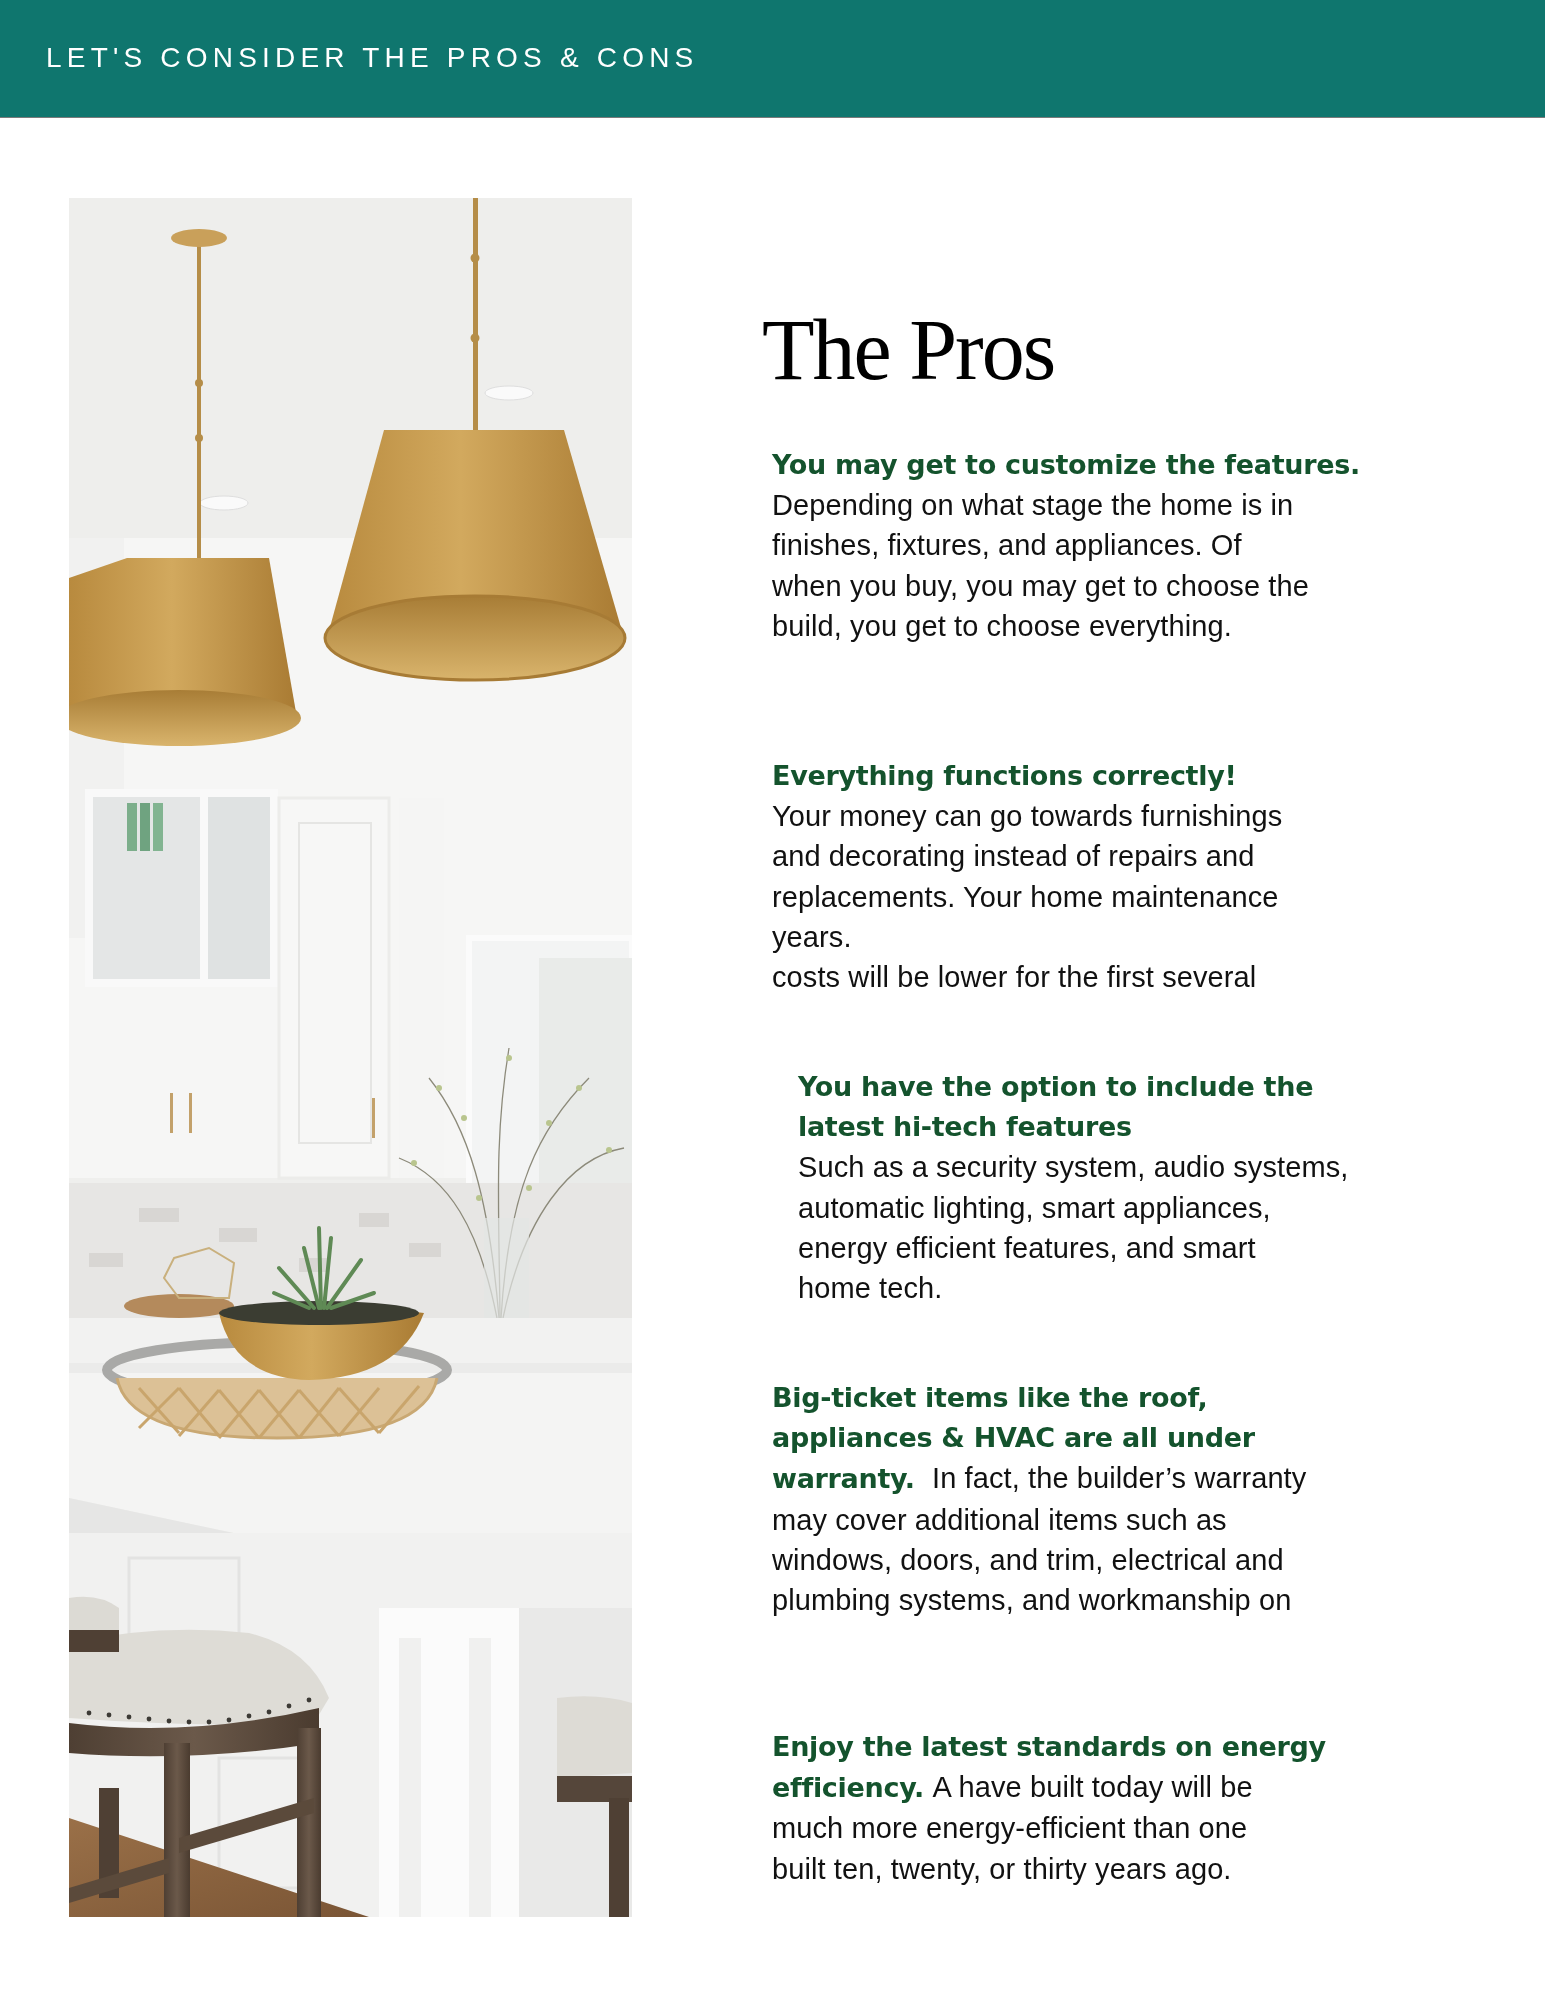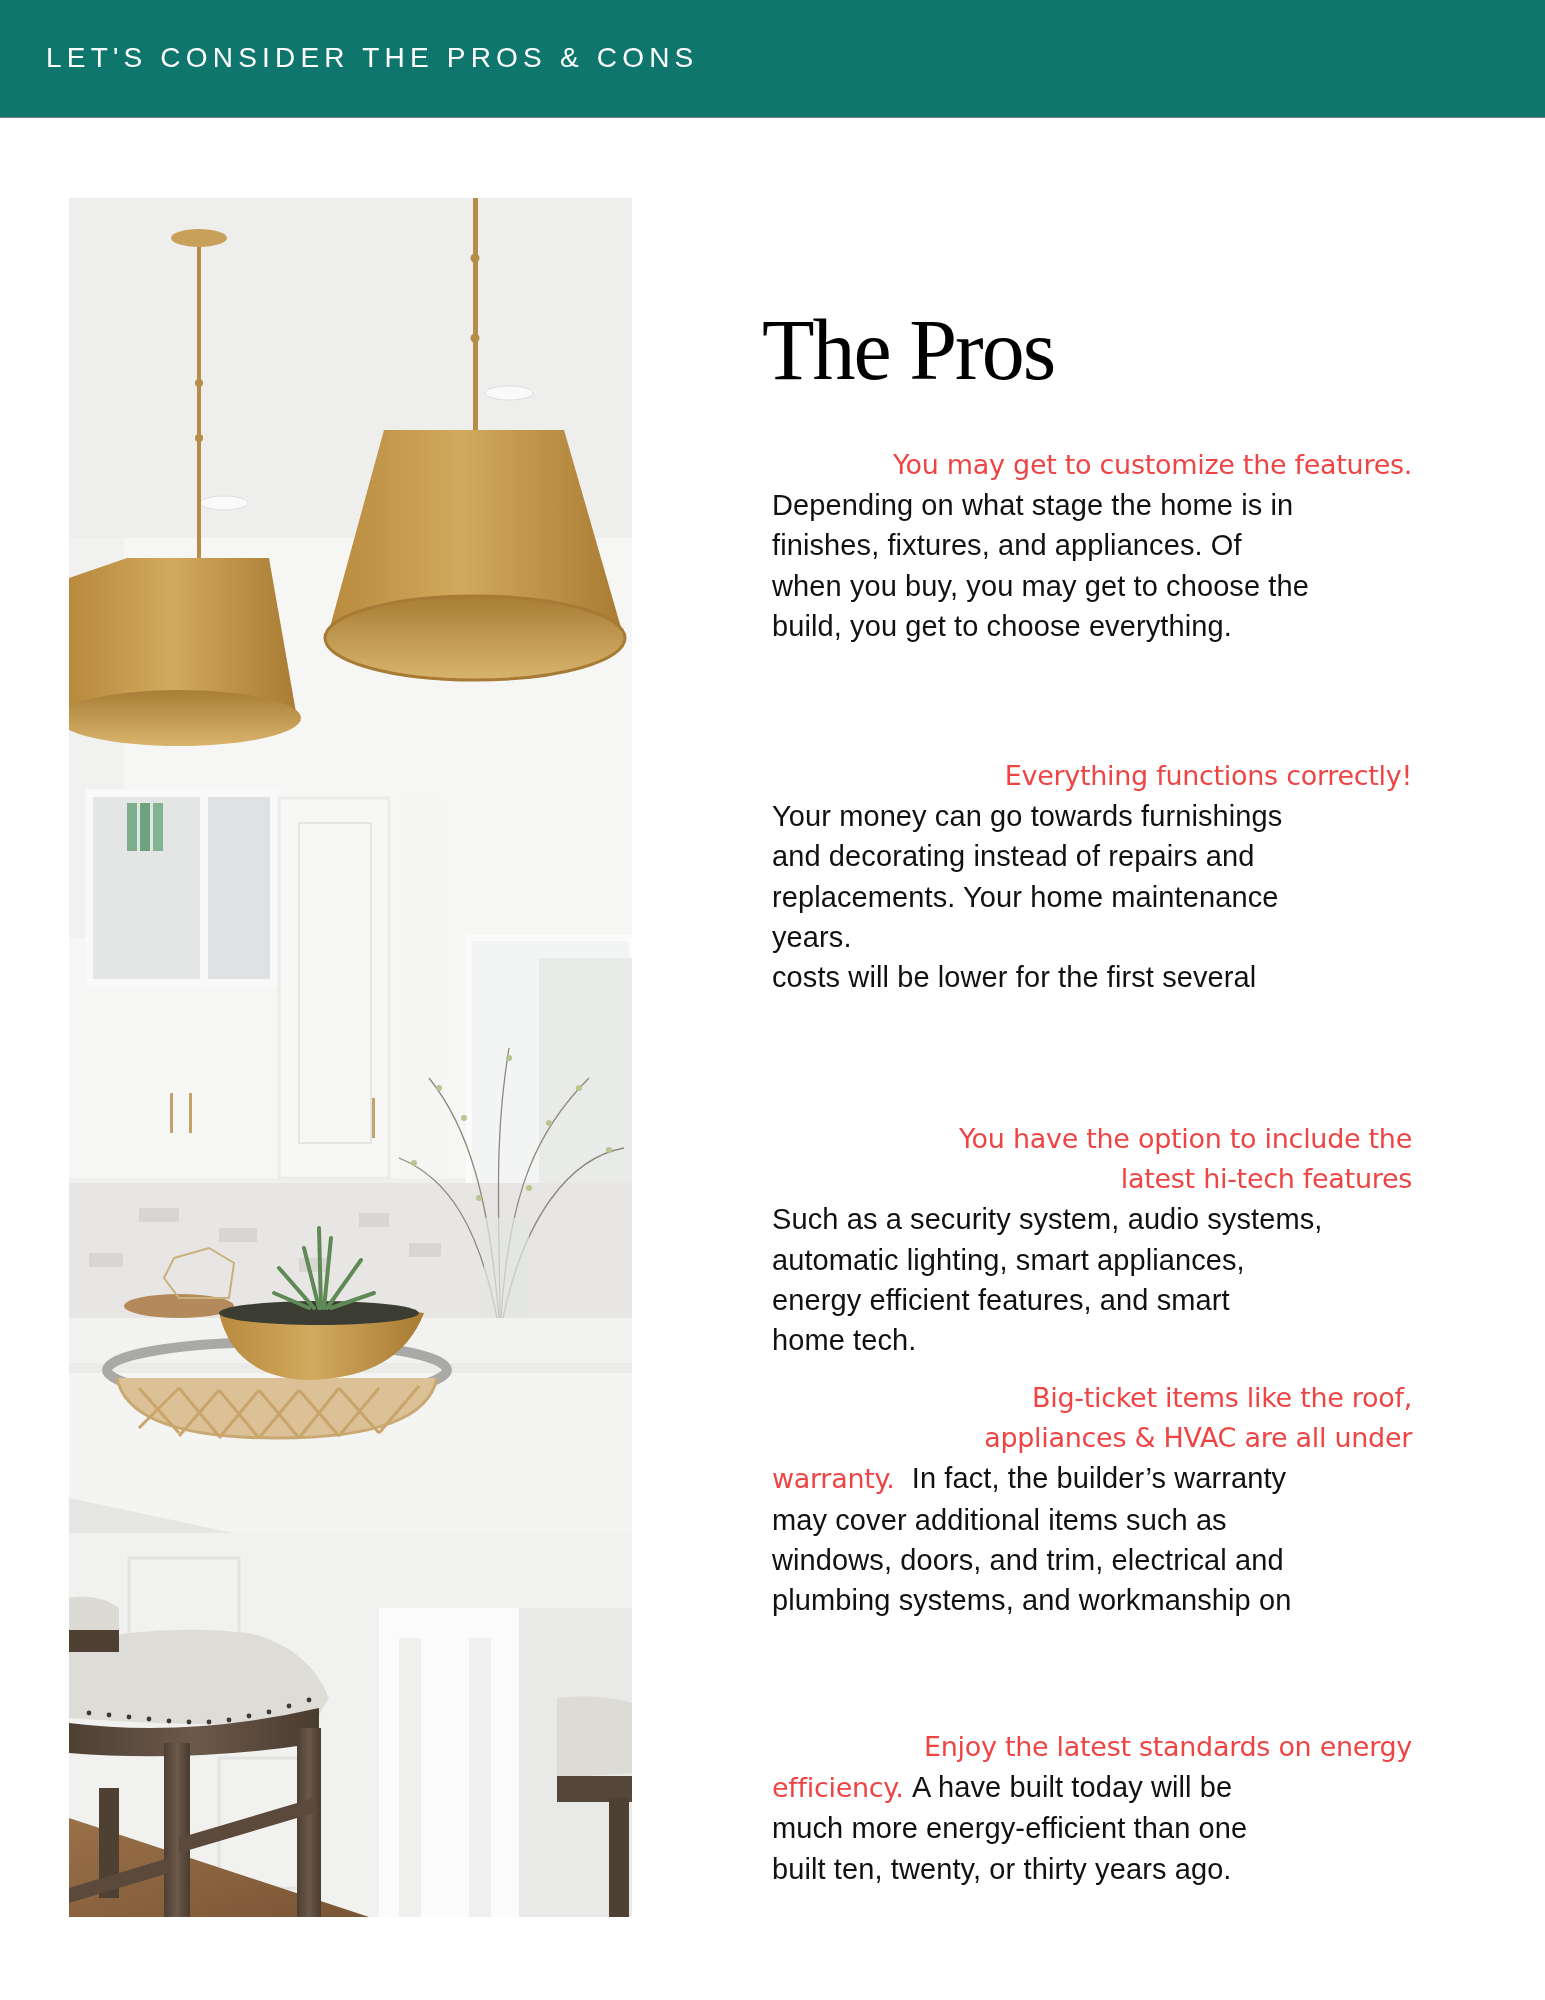--- a/index.html
+++ b/index.html
@@ -32,25 +32,25 @@
       font-family: "Liberation Serif", "DejaVu Serif", serif;
       font-size: 86px; font-weight: 400; letter-spacing: -2px;
       line-height: 1; white-space: nowrap; margin-top: 32px;
     }
     .section {
       position: absolute; left: 772px; width: 640px;
       font-family: "DejaVu Sans", sans-serif;
       font-size: 27px; line-height: 40.2px; font-weight: 300;
       color: #111;
     }
-    .section .lead { font-weight: 400; color: #ef4444; font-family: "DejaVu Sans", sans-serif; letter-spacing: -0.3px; text-align: right; }
+    .section .lead { font-weight: 700; color: #14532d; font-family: "DejaVu Sans", sans-serif; letter-spacing: -0.3px; }
     .section .body { font-family: "Liberation Sans", sans-serif; font-size: 29px; letter-spacing: 0.1px; }
     .sec1 { top: 445px; }
     .sec2 { top: 756px; }
-    .sec3 { top: 1119px; }
+    .sec3 { top: 1067px; margin-left: 26px; }
     .sec4 { top: 1378px; }
     .sec5 { top: 1727px; }
   </style>
 </head>
 <body>
 
 <div class="header-band">
   <div class="header-title">LET'S CONSIDER THE PROS &amp; CONS</div>
 </div>
 

